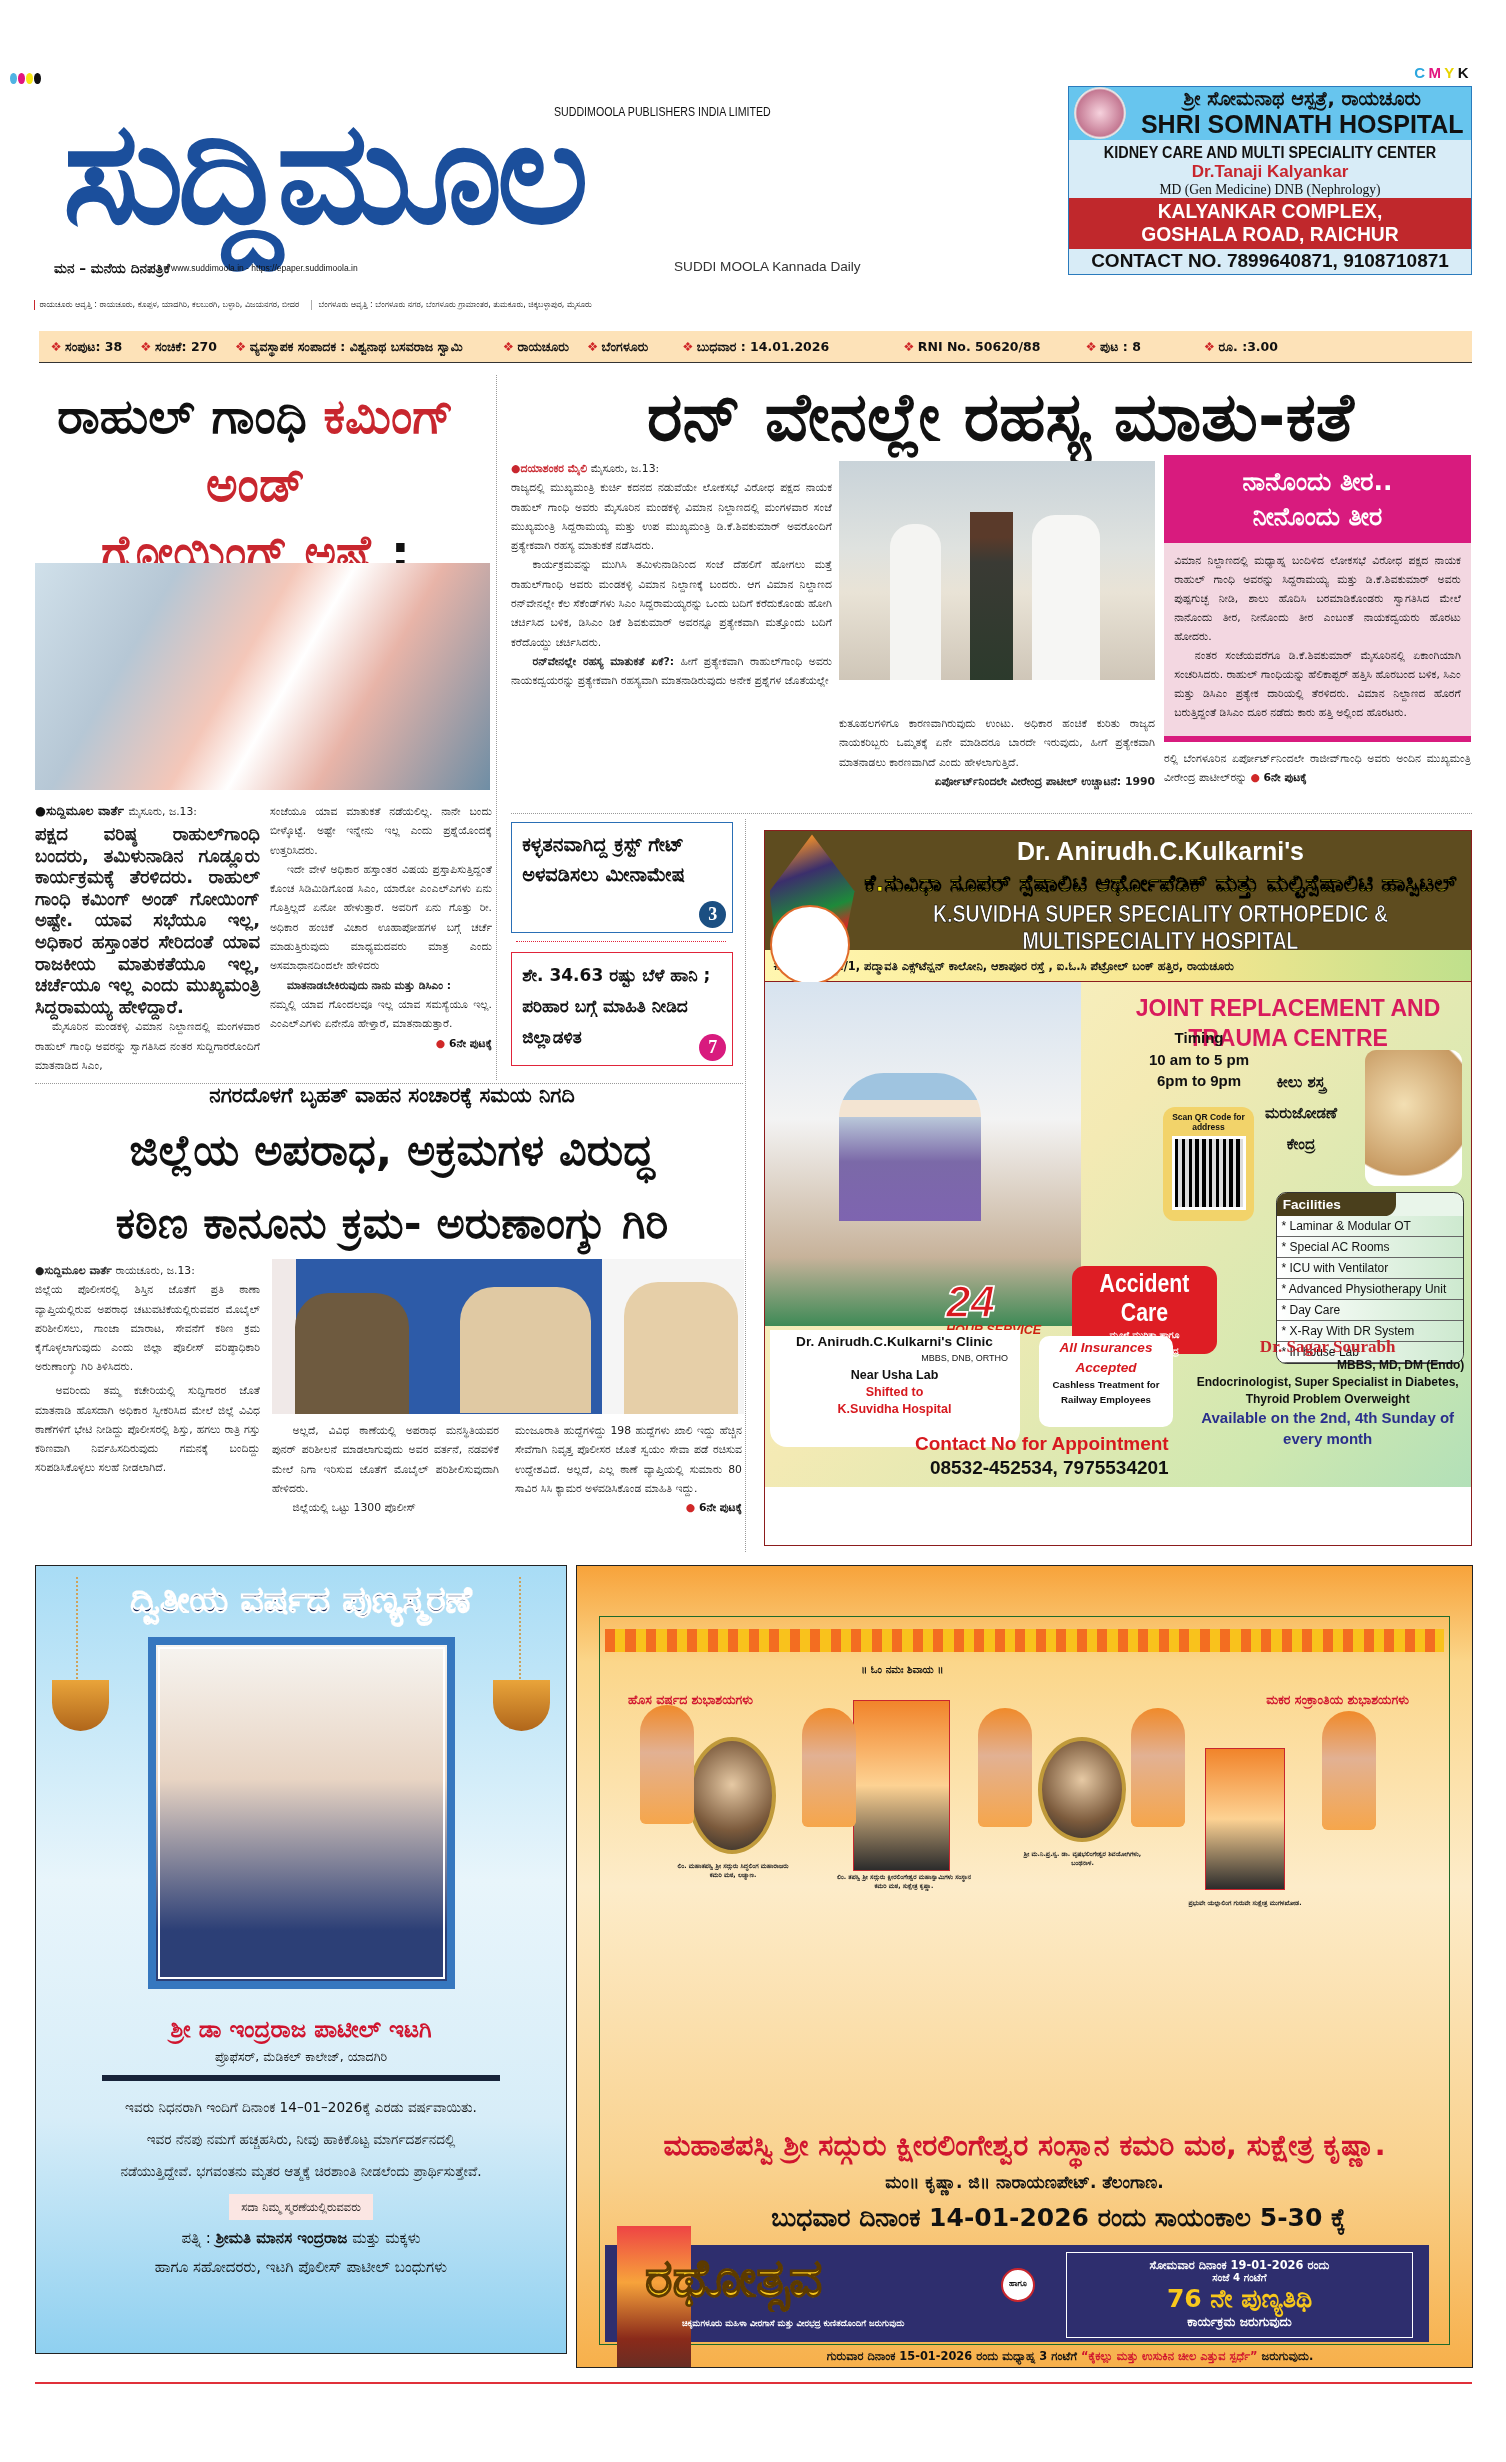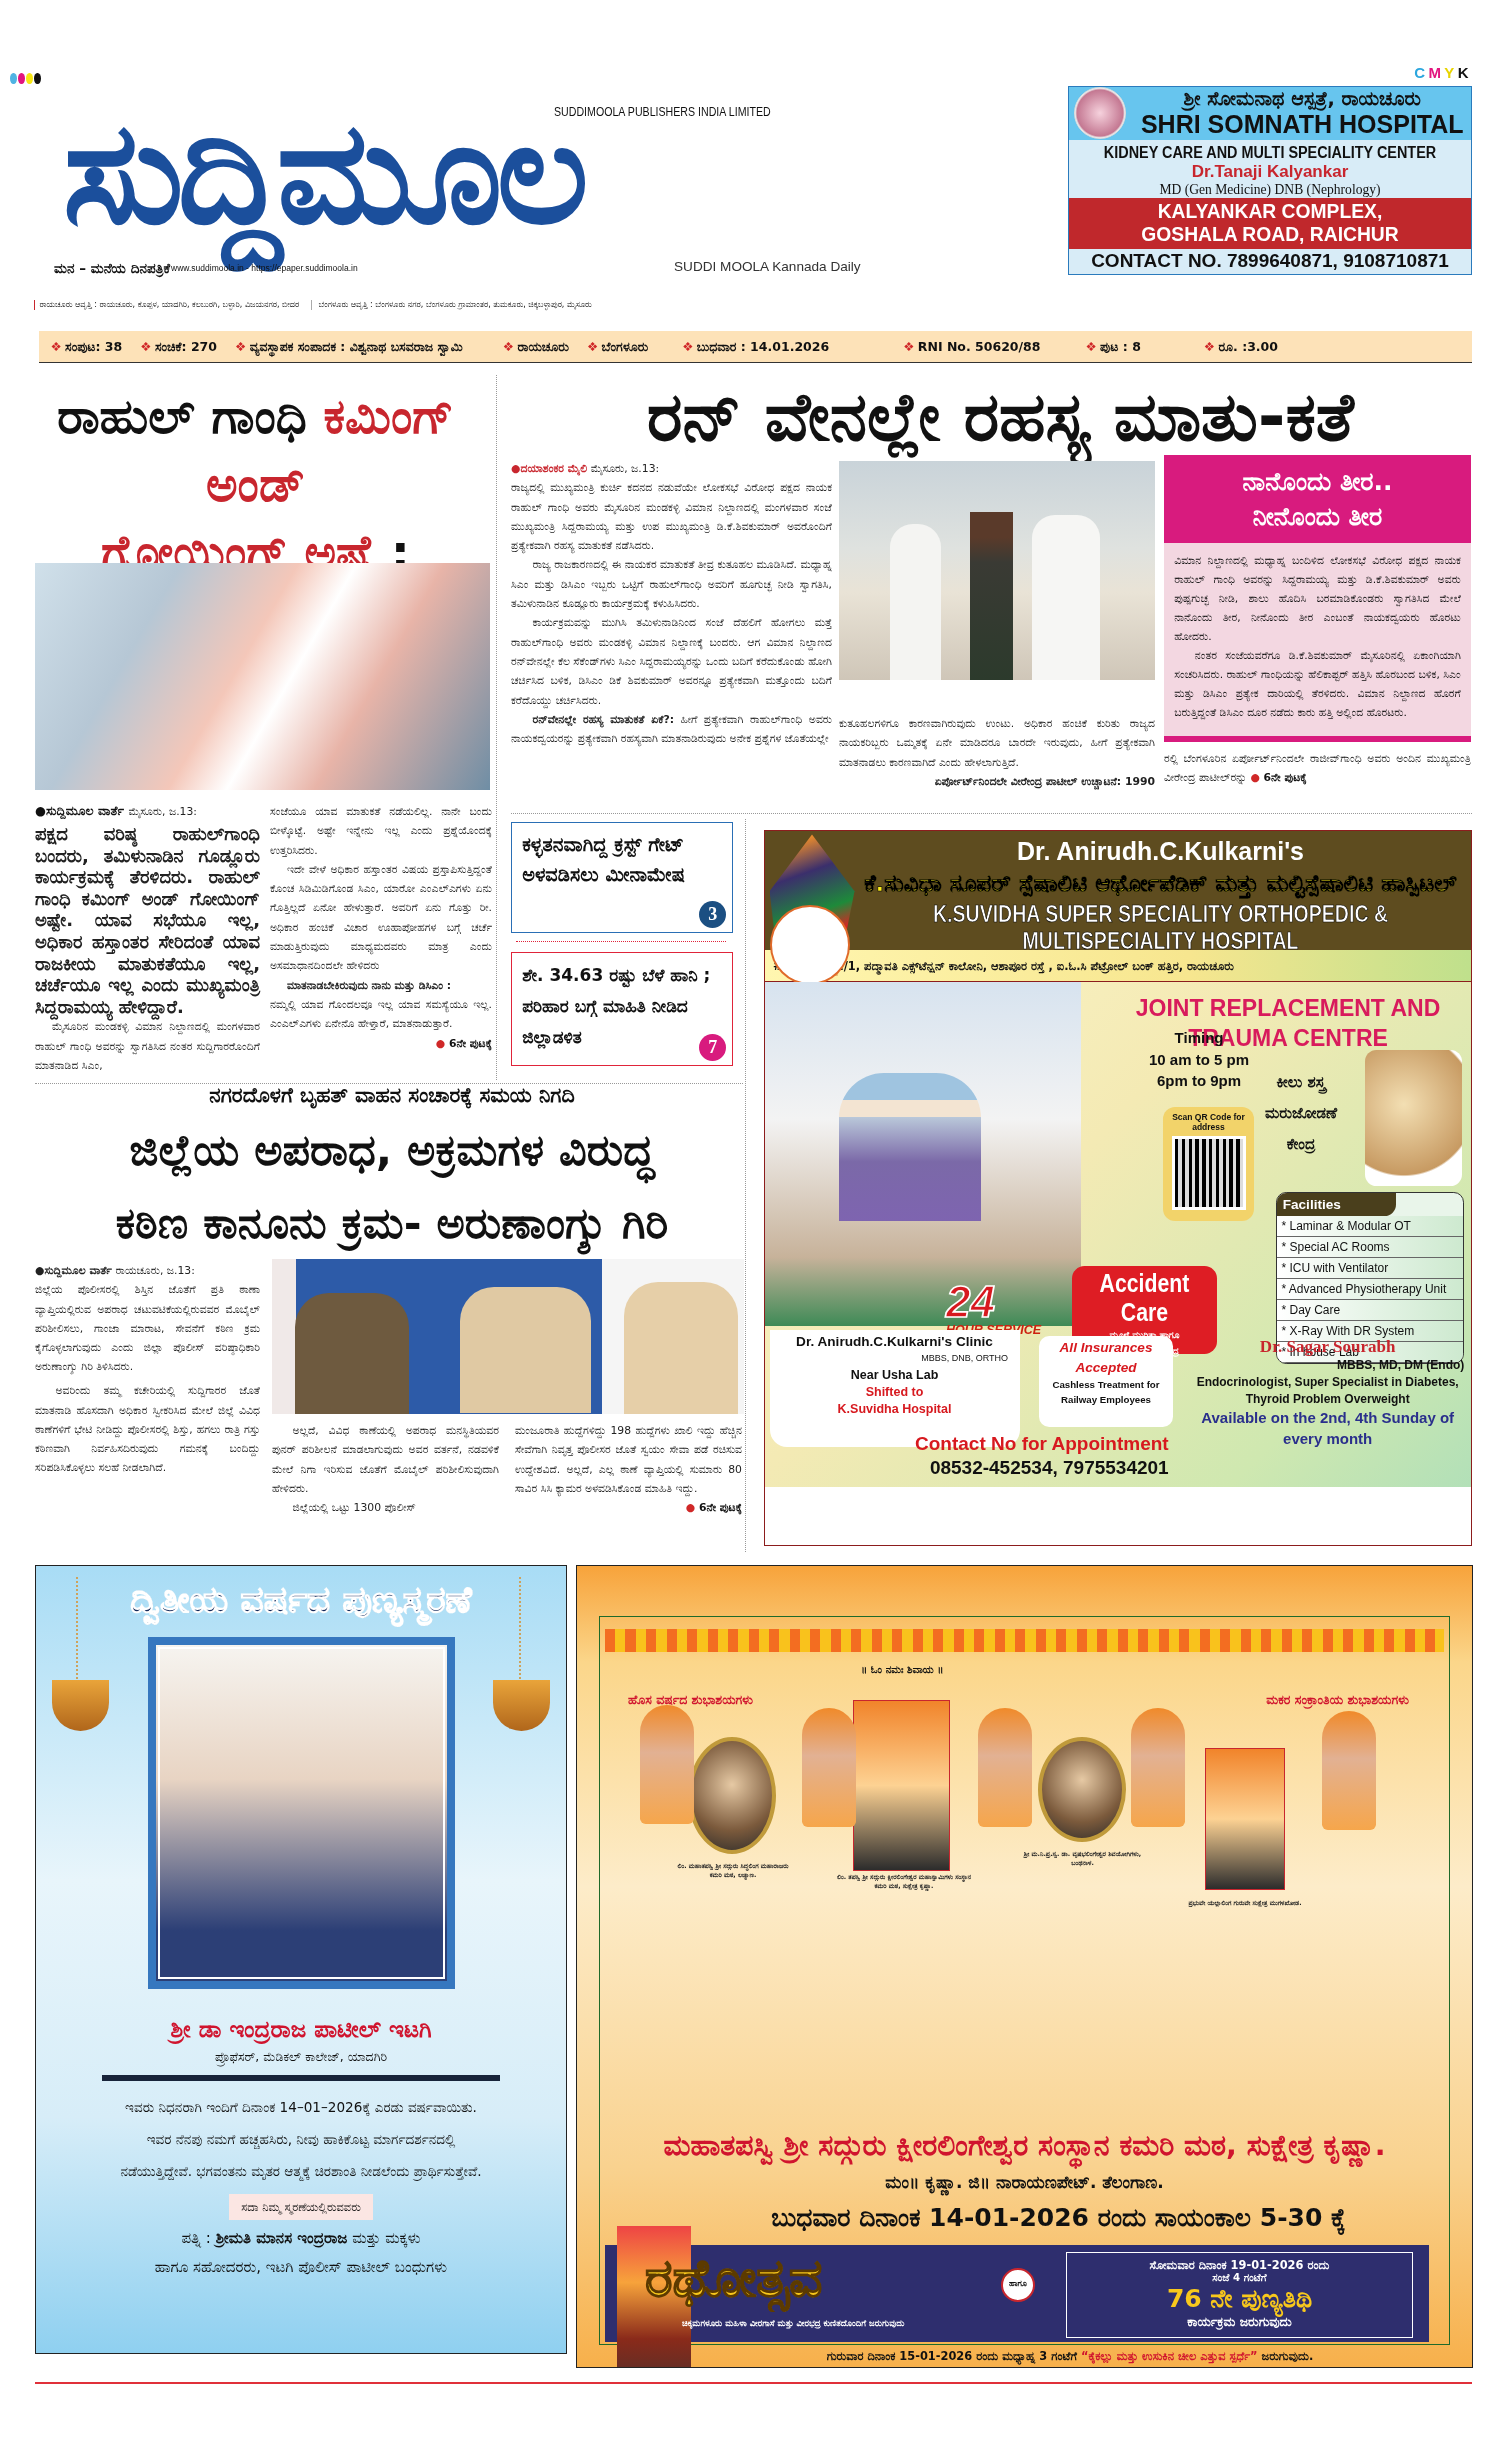--- a/index.html
+++ b/index.html
@@ -186,21 +186,20 @@
   <div style="text-indent:17px;font-weight:bold">ಮಾತನಾಡಬೇಕಿರುವುದು ನಾನು ಮತ್ತು ಡಿಸಿಎಂ :</div>
   <div>ನಮ್ಮಲ್ಲಿ ಯಾವ ಗೊಂದಲವೂ ಇಲ್ಲ ಯಾವ ಸಮಸ್ಯೆಯೂ ಇಲ್ಲ. ಎಂಎಲ್‌ಎಗಳು ಏನೇನೊ ಹೇಳ್ತಾರೆ, ಮಾತನಾಡುತ್ತಾರೆ.</div>
   <div style="text-align:right"><span class="cont">6ನೇ ಪುಟಕ್ಕೆ</span></div>
 </div>
 <div class="abs vrule" style="left:496px;top:375px;height:705px"></div>
 
 <div id="hl2" class="abs hl">ರನ್ ವೇನಲ್ಲೇ ರಹಸ್ಯ ಮಾತು-ಕತೆ</div>
 <div class="abs body-text" style="left:511px;top:459px;width:321px">
   <div><span class="byline">●ದಯಾಶಂಕರ ಮೈಲಿ</span> <span>ಮೈಸೂರು, ಜ.13:</span></div>
   <div>ರಾಜ್ಯದಲ್ಲಿ ಮುಖ್ಯಮಂತ್ರಿ ಕುರ್ಚಿ ಕದನದ ನಡುವೆಯೇ ಲೋಕಸಭೆ ವಿರೋಧ ಪಕ್ಷದ ನಾಯಕ ರಾಹುಲ್ ಗಾಂಧಿ ಅವರು ಮೈಸೂರಿನ ಮಂಡಕಳ್ಳಿ ವಿಮಾನ ನಿಲ್ದಾಣದಲ್ಲಿ ಮಂಗಳವಾರ ಸಂಜೆ ಮುಖ್ಯಮಂತ್ರಿ ಸಿದ್ದರಾಮಯ್ಯ ಮತ್ತು ಉಪ ಮುಖ್ಯಮಂತ್ರಿ ಡಿ.ಕೆ.ಶಿವಕುಮಾರ್ ಅವರೊಂದಿಗೆ ಪ್ರತ್ಯೇಕವಾಗಿ ರಹಸ್ಯ ಮಾತುಕತೆ ನಡೆಸಿದರು.</div>
-  <div style="text-indent:21.6px">ರಾಜ್ಯ ರಾಜಕಾರಣದಲ್ಲಿ ಈ ನಾಯಕರ ಮಾತುಕತೆ ತೀವ್ರ ಕುತೂಹಲ ಮೂಡಿಸಿದೆ. ಮಧ್ಯಾಹ್ನ ಸಿಎಂ ಮತ್ತು ಡಿಸಿಎಂ ಇಬ್ಬರು ಒಟ್ಟಿಗೆ ರಾಹುಲ್‌ಗಾಂಧಿ ಅವರಿಗೆ ಹೂಗುಚ್ಛ ನೀಡಿ ಸ್ವಾಗತಿಸಿ, ತಮಿಳುನಾಡಿನ ಕೂಡ್ಲೂರು ಕಾರ್ಯಕ್ರಮಕ್ಕೆ ಕಳುಹಿಸಿದರು.</div>
   <div style="text-indent:21.6px">ಕಾರ್ಯಕ್ರಮವನ್ನು ಮುಗಿಸಿ ತಮಿಳುನಾಡಿನಿಂದ ಸಂಜೆ ದೆಹಲಿಗೆ ಹೋಗಲು ಮತ್ತೆ ರಾಹುಲ್‌ಗಾಂಧಿ ಅವರು ಮಂಡಕಳ್ಳಿ ವಿಮಾನ ನಿಲ್ದಾಣಕ್ಕೆ ಬಂದರು. ಆಗ ವಿಮಾನ ನಿಲ್ದಾಣದ ರನ್‌ವೇನಲ್ಲೇ ಕೆಲ ಸೆಕೆಂಡ್‌ಗಳು ಸಿಎಂ ಸಿದ್ದರಾಮಯ್ಯರನ್ನು ಒಂದು ಬದಿಗೆ ಕರೆದುಕೊಂಡು ಹೋಗಿ ಚರ್ಚಿಸಿದ ಬಳಿಕ, ಡಿಸಿಎಂ ಡಿಕೆ ಶಿವಕುಮಾರ್ ಅವರನ್ನೂ ಪ್ರತ್ಯೇಕವಾಗಿ ಮತ್ತೊಂದು ಬದಿಗೆ ಕರೆದೊಯ್ದು ಚರ್ಚಿಸಿದರು.</div>
   <div style="text-indent:21.6px"><b>ರನ್‌ವೇನಲ್ಲೇ ರಹಸ್ಯ ಮಾತುಕತೆ ಏಕೆ?:</b> <span>ಹೀಗೆ ಪ್ರತ್ಯೇಕವಾಗಿ ರಾಹುಲ್‌ಗಾಂಧಿ ಅವರು ನಾಯಕದ್ವಯರನ್ನು ಪ್ರತ್ಯೇಕವಾಗಿ ರಹಸ್ಯವಾಗಿ ಮಾತನಾಡಿರುವುದು ಅನೇಕ ಪ್ರಶ್ನೆಗಳ ಜೊತೆಯಲ್ಲೇ</span></div>
 </div>
 <div class="abs photo" style="left:839px;top:461px;width:316px;height:219px;background:linear-gradient(180deg,#c9d3d9,#dfe2df 40%,#e9e3d6 60%,#cfc6b8);">
   <div style="position:absolute;left:51px;top:63px;width:51px;height:156px;background:#f4f4f2;border-radius:23px 23px 0 0"></div>
   <div style="position:absolute;left:131px;top:51px;width:43px;height:168px;background:linear-gradient(180deg,#5a3a2a 15%,#3a3a34 30%,#2c3a2c)"></div>
   <div style="position:absolute;left:193px;top:54px;width:68px;height:165px;background:#f6f6f4;border-radius:23px 23px 0 0"></div>
 </div>
 <div class="abs body-text" style="left:839px;top:714px;width:316px">
   <div>ಕುತೂಹಲಗಳಿಗೂ ಕಾರಣವಾಗಿರುವುದು ಉಂಟು. ಅಧಿಕಾರ ಹಂಚಿಕೆ ಕುರಿತು ರಾಜ್ಯದ ನಾಯಕರಿಬ್ಬರು ಒಮ್ಮತಕ್ಕೆ ಏನೇ ಮಾಡಿದರೂ ಬಾರದೇ ಇರುವುದು, ಹೀಗೆ ಪ್ರತ್ಯೇಕವಾಗಿ ಮಾತನಾಡಲು ಕಾರಣವಾಗಿದೆ ಎಂದು ಹೇಳಲಾಗುತ್ತಿದೆ.</div>

